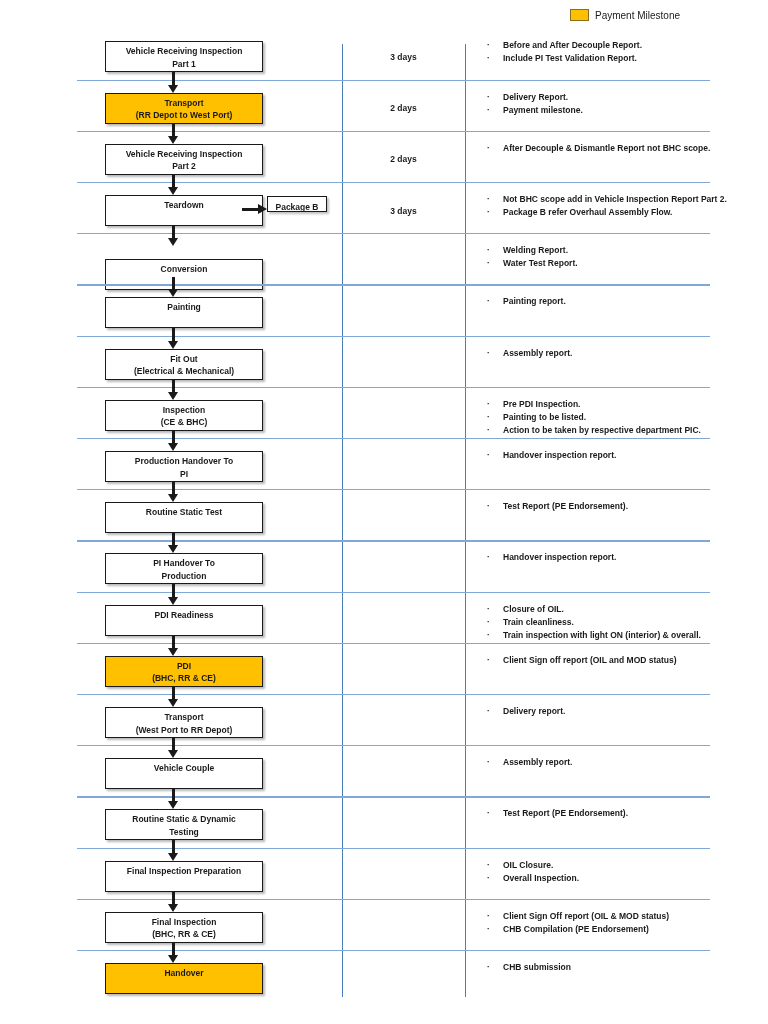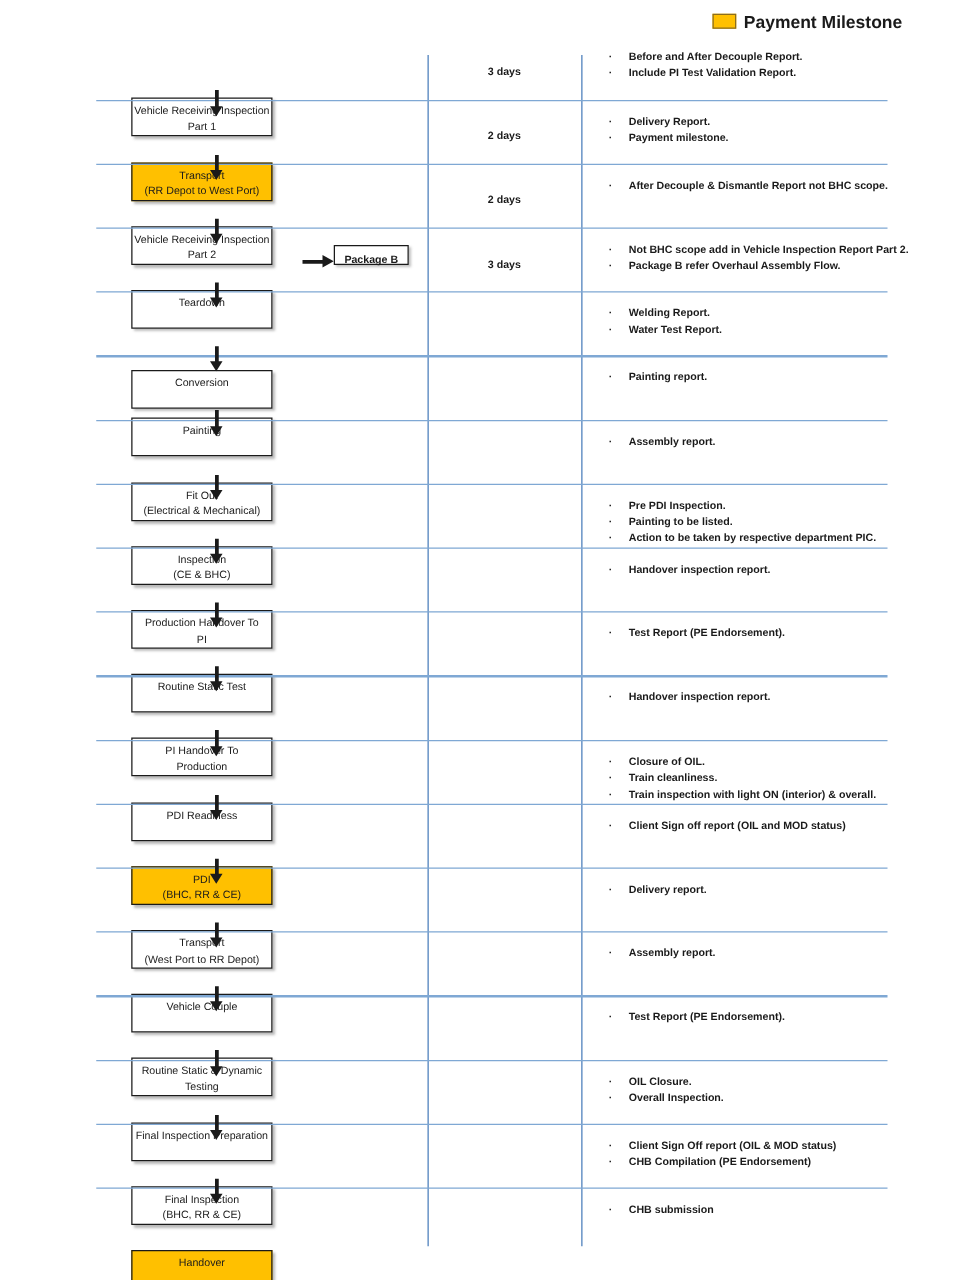--- a/index.html
+++ b/index.html
@@ -11,29 +11,29 @@
   .title{
     position:absolute; top:14px; left:0; width:100%; box-sizing:border-box; padding-left:62px;
     text-align:center; font-size:15.5px; font-weight:bold; font-style:italic; letter-spacing:0.3px;
   }
   .legend{
     position:absolute; top:9px; left:570px; display:flex; align-items:center; gap:6px;
   }
   .legend .swatch{
     width:17px; height:10px; background:#FFC000; border:1px solid #8a6d1f; display:inline-block;
   }
-  .legend .lg-label{ font-size:14px; font-weight:bold; }
+  .legend .lg-label{ font-size:10px; font-weight:normal; }
   .vline{ position:absolute; top:44px; height:953px; width:1.3px; background:#4A7EBB; }
   .hline{ position:absolute; height:1.3px; left:77px; width:633px; background:#7FA8D4; }
   .step-box{
-    position:absolute; left:105px; width:113px; height:31px; box-sizing:border-box;
+    position:absolute; left:105px; width:158px; height:31px; box-sizing:border-box;
     background:#ffffff; border:1.8px solid #1a1a1a;
     box-shadow:2px 2px 2px rgba(100,100,100,0.45);
-    text-align:center; font-size:8.5px; font-weight:normal; line-height:12.5px;
-    white-space:pre-line; padding-top:3px;margin-top:37px;
+    text-align:center; font-size:8.5px; font-weight:bold; line-height:12.5px;
+    white-space:pre-line; padding-top:3px;
   }
   .step-box.milestone{ background:#FFC000; }
   .side-box{
     position:absolute; width:60px; height:16px; box-sizing:border-box;
     background:#ffffff; border:1.6px solid #1a1a1a;
     box-shadow:1.5px 1.5px 2px rgba(100,100,100,0.4);
     text-align:center; font-size:8.5px; font-weight:bold; padding-top:5px;
   }
   .arrow-stem{ position:absolute; width:3px; background:#1a1a1a; }
   .arrow-head-down{

